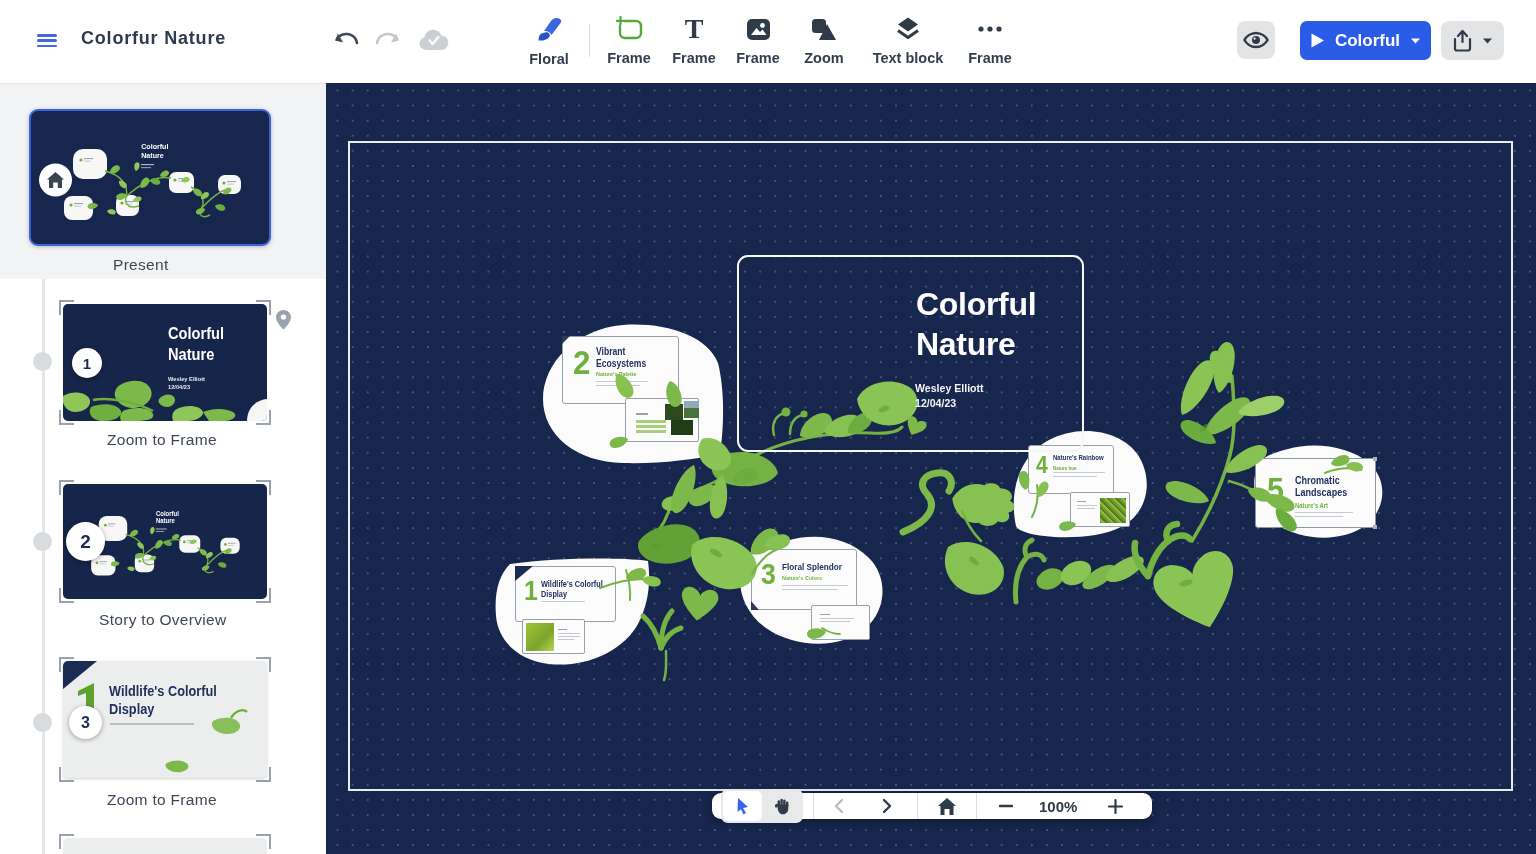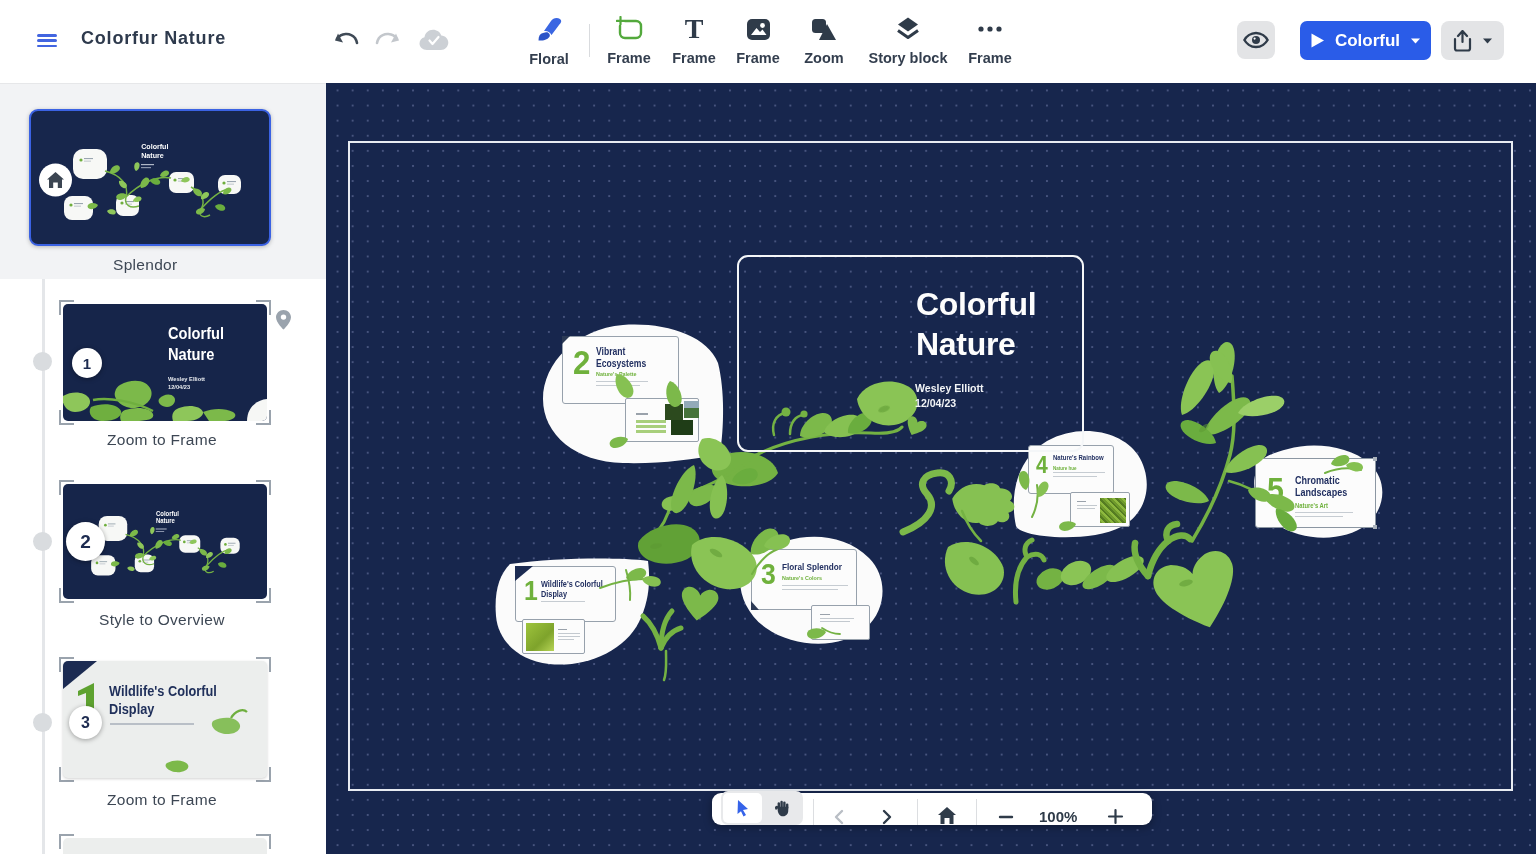--- a/index.html
+++ b/index.html
@@ -43,21 +43,21 @@
 #bigtitle { position:absolute; left:590px; top:201px; z-index:6; color:#fdfdfd; font-weight:bold; font-size:32px; line-height:40px; letter-spacing:-0.3px; }
 #byline { position:absolute; left:589px; top:298px; z-index:6; color:#f2f4f6; font-weight:bold; font-size:11.5px; line-height:14.5px; transform:scaleX(0.92); transform-origin:left top; }
 
 .card { position:absolute; background:#fcfcfc; border:1px solid #97a1ac; border-radius:3px; z-index:3; }
 .cnum { position:absolute; font-weight:bold; color:#6fb13c; transform:scaleX(0.92); transform-origin:left top; }
 .ctitle { position:absolute; font-weight:bold; color:#223061; transform:scaleX(0.86); transform-origin:left top; line-height:1.18; white-space:nowrap; }
 .csub { position:absolute; font-weight:bold; color:#6fb13c; transform:scaleX(0.9); transform-origin:left top; }
 .clines div { height:1.3px; background:#c6ccd2; margin-bottom:2.8px; }
 .clines { position:absolute; }
 
-#zoombar { position:absolute; left:386px; top:710px; width:440px; height:32px; background:#fff; border-radius:9px; box-shadow:0 2px 8px rgba(0,0,0,0.35); z-index:10; display:flex; align-items:flex-end; }
+#zoombar { position:absolute; left:386px; top:710px; width:440px; height:26px; background:#fff; border-radius:9px; box-shadow:0 2px 8px rgba(0,0,0,0.35); z-index:10; display:flex; align-items:center; }
 .zdiv { width:1px; height:26px; background:#dcdee1; }
 </style>
 </head>
 <body>
 <div id="stage">
 
   <div id="canvas">
     <div id="outerrect"></div>
 
     <svg class="abs" style="left:0;top:0;z-index:2" width="1210" height="771" viewBox="0 0 1210 771">
@@ -334,21 +334,21 @@
             <path d="M0 0 C2.5 -4.5 10 -6 14 -3.5 C17 -1.5 17 2 14 3.8 C10 6 2.5 4.5 0 0 Z" transform="translate(170,88) rotate(-40) scale(0.6)" fill="#8ec65a"></path>
             <path d="M0 0 C2.5 -4.5 10 -6 14 -3.5 C17 -1.5 17 2 14 3.8 C10 6 2.5 4.5 0 0 Z" transform="translate(174,98) rotate(155) scale(0.6)" fill="#7cb94a"></path>
             <path d="M0 0 C2.5 -4.5 10 -6 14 -3.5 C17 -1.5 17 2 14 3.8 C10 6 2.5 4.5 0 0 Z" transform="translate(184,95) rotate(15) scale(0.65)" fill="#6aad3e"></path>
             <path d="M0 0 C2.5 -4.5 10 -6 14 -3.5 C17 -1.5 17 2 14 3.8 C10 6 2.5 4.5 0 0 Z" transform="translate(192,83) rotate(-35) scale(0.6)" fill="#7cb94a"></path>
             <path d="M0 0 C2.5 -4.5 10 -6 14 -3.5 C17 -1.5 17 2 14 3.8 C10 6 2.5 4.5 0 0 Z" transform="translate(67,94) rotate(170) scale(0.65)" fill="#7cb94a"></path>
             <path d="M0 0 C2.5 -4.5 10 -6 14 -3.5 C17 -1.5 17 2 14 3.8 C10 6 2.5 4.5 0 0 Z" transform="translate(76,100) rotate(10) scale(0.55)" fill="#8ec65a"></path>
             <path d="M0 0 C2.5 -4.5 10 -6 14 -3.5 C17 -1.5 17 2 14 3.8 C10 6 2.5 4.5 0 0 Z" transform="translate(150,70) rotate(-15) scale(0.55)" fill="#8ec65a"></path>
             <circle cx="24.5" cy="69" r="16.5" fill="#fff"></circle>
             <path d="M24.5 61 L33 68.5 L31 68.5 L31 77 L26.8 77 L26.8 71.5 L22.2 71.5 L22.2 77 L18 77 L18 68.5 L16 68.5 Z" fill="#3b4552"></path>
           </svg></div>
-      <div class="thlabel" style="left:113px; top:172px;">Splendor</div>
+      <div class="thlabel" style="left:113px; top:172px;">Present</div>
     </div>
     <div id="timeline"></div>
     <div class="tdot" style="left:33px; top:268px;"></div>
     <div class="tdot" style="left:33px; top:448px;"></div>
     <div class="tdot" style="left:33px; top:629px;"></div>
 
     <div class="bk tl" style="left:59px; top:216px;"></div>
       <div class="bk tr" style="left:256px; top:216px;"></div>
     <div class="bk bl" style="left:59px; top:326px;"></div>
       <div class="bk br" style="left:256px; top:326px;"></div>
@@ -421,21 +421,21 @@
           <path d="M0 0 C2.5 -4.5 10 -6 14 -3.5 C17 -1.5 17 2 14 3.8 C10 6 2.5 4.5 0 0 Z" transform="translate(170,88) rotate(-40) scale(0.6)" fill="#8ec65a"></path>
           <path d="M0 0 C2.5 -4.5 10 -6 14 -3.5 C17 -1.5 17 2 14 3.8 C10 6 2.5 4.5 0 0 Z" transform="translate(174,98) rotate(155) scale(0.6)" fill="#7cb94a"></path>
           <path d="M0 0 C2.5 -4.5 10 -6 14 -3.5 C17 -1.5 17 2 14 3.8 C10 6 2.5 4.5 0 0 Z" transform="translate(184,95) rotate(15) scale(0.65)" fill="#6aad3e"></path>
           <path d="M0 0 C2.5 -4.5 10 -6 14 -3.5 C17 -1.5 17 2 14 3.8 C10 6 2.5 4.5 0 0 Z" transform="translate(192,83) rotate(-35) scale(0.6)" fill="#7cb94a"></path>
           <path d="M0 0 C2.5 -4.5 10 -6 14 -3.5 C17 -1.5 17 2 14 3.8 C10 6 2.5 4.5 0 0 Z" transform="translate(67,94) rotate(170) scale(0.65)" fill="#7cb94a"></path>
           <path d="M0 0 C2.5 -4.5 10 -6 14 -3.5 C17 -1.5 17 2 14 3.8 C10 6 2.5 4.5 0 0 Z" transform="translate(76,100) rotate(10) scale(0.55)" fill="#8ec65a"></path>
           <path d="M0 0 C2.5 -4.5 10 -6 14 -3.5 C17 -1.5 17 2 14 3.8 C10 6 2.5 4.5 0 0 Z" transform="translate(150,70) rotate(-15) scale(0.55)" fill="#8ec65a"></path>
         </svg>
     </div>
     <div class="numcirc" style="left:66px; top:438px; width:39px; height:39px; font-size:19px;">2</div>
-    <div class="thlabel" style="left:99px; top:527px;">Style to Overview</div>
+    <div class="thlabel" style="left:99px; top:527px;">Story to Overview</div>
 
     <div class="bk tl" style="left:59px; top:573px;"></div>
       <div class="bk tr" style="left:256px; top:573px;"></div>
     <div class="bk bl" style="left:59px; top:683px;"></div>
       <div class="bk br" style="left:256px; top:683px;"></div>
     <div style="position:absolute; left:63px; top:577px; width:204px; height:117px; background:#eceeed; border-radius:5px; overflow:hidden; box-shadow:0 1px 3px rgba(0,0,0,0.18);">
       <svg class="abs" style="left:0;top:0;" width="204" height="117" viewBox="0 0 204 117">
         <path d="M0 0 L34 0 L0 28 Z" fill="#1c2b52"></path>
         <path d="M15 30 L31 22 L31 49 L23 49 L23 32 L15 35 Z" fill="#5ea230"></path>
         <path d="M150 60 C 160 55 172 56 176 62 C 180 68 172 74 162 73 C 153 72 146 65 150 60 Z" fill="#7cb94a" opacity="0.9"></path>
@@ -507,21 +507,21 @@
           <rect x="2" y="3" width="14" height="14" rx="3.5" fill="#2f3b49"></rect>
           <path d="M17 8 L26 24 L9 24 Z" fill="#2f3b49"></path>
         </svg>
       <div class="lbl">Zoom</div>
     </div>
     <div class="tbtool" style="left:863px; width:90px;">
       <svg width="28" height="27" viewBox="0 0 28 27">
           <path d="M14 1.5 L24 8.5 L14 15.5 L4 8.5 Z" fill="#2f3b49"></path>
           <path d="M4 14.5 L14 21.5 L24 14.5" stroke="#2f3b49" stroke-width="3" fill="none" stroke-linejoin="round"></path>
         </svg>
-      <div class="lbl">Story block</div>
+      <div class="lbl">Text block</div>
     </div>
     <div class="tbtool" style="left:962px; width:56px;">
       <svg width="28" height="27" viewBox="0 0 28 27">
           <circle cx="5" cy="13" r="2.6" fill="#2f3b49"></circle>
           <circle cx="14" cy="13" r="2.6" fill="#2f3b49"></circle>
           <circle cx="23" cy="13" r="2.6" fill="#2f3b49"></circle>
         </svg>
       <div class="lbl">Frame</div>
     </div>
     <div id="tb-divider"></div>

